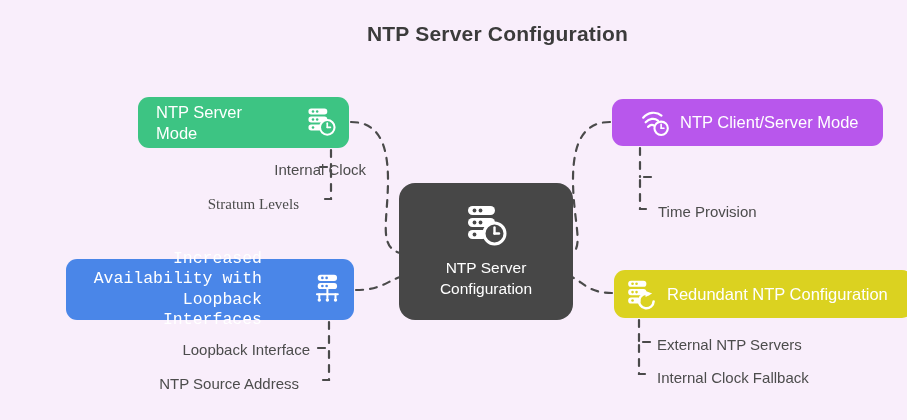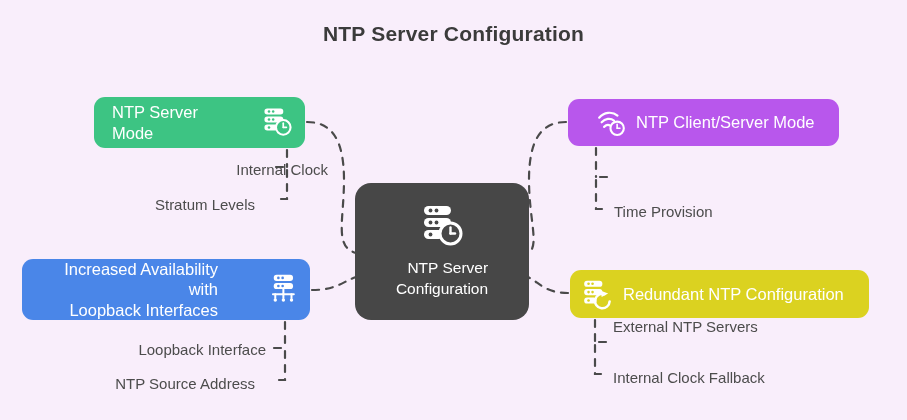--- a/index.html
+++ b/index.html
@@ -10,20 +10,21 @@
     width: 907px;
     height: 420px;
     background: #f9eefb;
     font-family: "Liberation Sans", sans-serif;
     overflow: hidden;
   }
   #canvas {
     position: relative;
     width: 803px;
     height: 420px;
+    margin-left: 44px;
   }
   #connectors {
     position: absolute;
     left: 0;
     top: 0;
     width: 907px;
     height: 420px;
     pointer-events: none;
   }
 
@@ -73,20 +74,21 @@
     background: #b857ec;
     padding: 0 14px 0 28px;
     justify-content: flex-start;
     gap: 9px;
   }
   #node-loopback {
     left: 22px; top: 259px; width: 288px; height: 61px;
     background: #4a86e8;
     padding: 0 10px 0 14px;
     justify-content: space-between;
+    font-family: Liberation Mono, monospace;
   }
   #node-loopback .label { text-align: right; }
   #node-redundant {
     left: 570px; top: 270px; width: 299px; height: 48px;
     background: #dbd220;
     padding: 0 12px 0 12px;
     justify-content: flex-start;
     gap: 9px;
   }
 
@@ -96,40 +98,39 @@
     background: #474747;
     border-radius: 16px;
     flex-direction: column;
     justify-content: center;
     gap: 10px;
     font-size: 15.5px;
     text-align: center;
   }
   #node-center .label {
     line-height: 1.32;
-    text-align: right;
   }
 
   
   .leaf {
     position: absolute;
     font-size: 15px;
     color: #4c4c4c;
     white-space: nowrap;
     z-index: 2;
   }
   .leaf.right-aligned { text-align: right; }
 
-  #leaf-internal-clock   { left: 12px;   top: 161px; width: 268px; padding-left: 48px; }
-  #leaf-stratum-levels   { left: 0px;   top: 196px; width: 255px; }
+  #leaf-internal-clock   { left: 6px;   top: 161px; width: 268px; padding-left: 48px; }
+  #leaf-stratum-levels   { left: 0px;   top: 196px; width: 255px; font-family: Liberation Serif, serif; }
   #leaf-initial-sync     { left: 614px; top: 170px; }
   #leaf-time-provision   { left: 614px; top: 203px; }
   #leaf-loopback-iface   { left: 0px;   top: 341px; width: 266px; }
   #leaf-ntp-source-addr  { left: 0px;   top: 375px; width: 255px; }
-  #leaf-external-ntp     { left: 613px; top: 318px; }
+  #leaf-external-ntp     { left: 613px; top: 336px; }
   #leaf-internal-fallback{ left: 613px; top: 369px; }
 </style>
 </head>
 <body>
 
 <div id="canvas">
 
   <svg id="connectors" viewBox="0 0 907 420" xmlns="http://www.w3.org/2000/svg">
     <g fill="none" stroke="#4a4a4a" stroke-width="2.2" stroke-dasharray="7 7" stroke-linecap="round">
 

